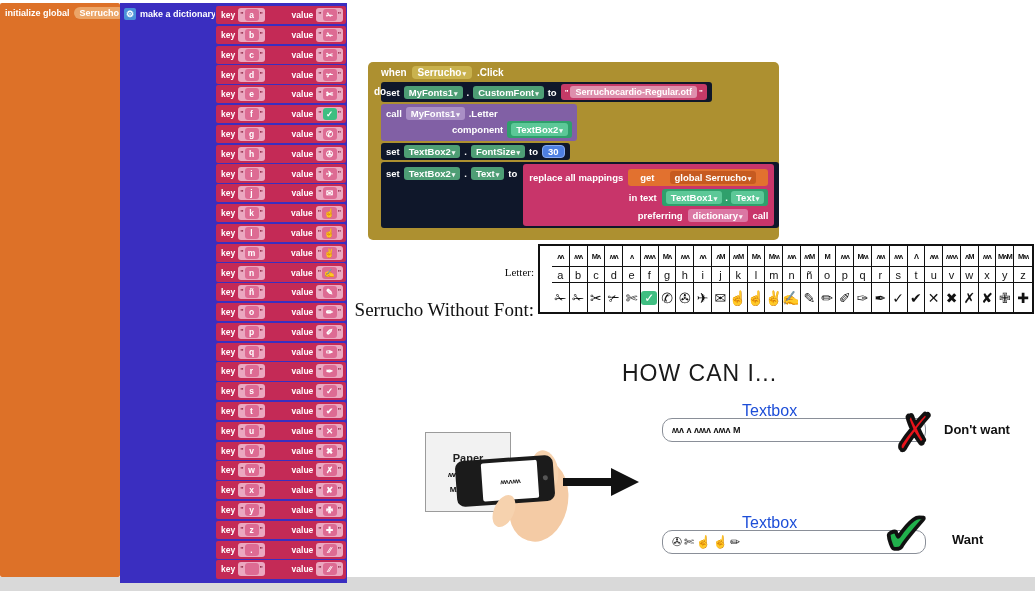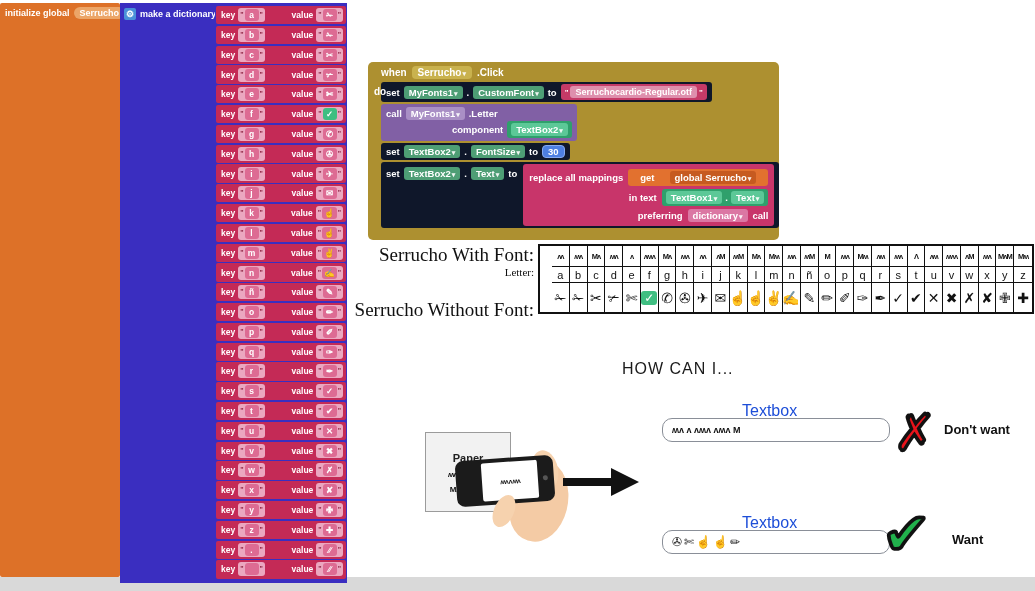--- a/index.html
+++ b/index.html
@@ -61,40 +61,40 @@
   .font-table { position:absolute; left:538px; top:244px; width:496px; display:grid; grid-template-columns:repeat(27,1fr); border:2px solid #111; background:#fff;padding-left:12px; }
   .ft-cell { border-right:1px solid #111; border-bottom:1px solid #111; display:flex; align-items:center; justify-content:center; overflow:hidden; }
   .ft-cell:nth-child(27n) { border-right:none; }
   .ft-saw { height:21px; font-size:7.5px; letter-spacing:-1px; color:#111; font-weight:bold; }
   .ft-letter { height:16px; font-size:11px; color:#111; }
   .ft-emoji { height:29px; font-size:14px; color:#111; border-bottom:none; }
   .ft-emoji .green-badge { background:#3fbe81; color:#fff; border-radius:3px; padding:0 3px; font-size:12px; }
   .ft-emoji .hand { color:#f2a93b; }
 
   
-  .how-title { position:absolute; left:622px; top:360px; font-size:16px; letter-spacing:1px; color:#1a1a1a; font-weight:500; }
+  .how-title { position:absolute; left:622px; top:360px; font-size:23px; letter-spacing:1px; color:#1a1a1a; font-weight:500; }
 
   .paper-card { position:absolute; left:425px; top:432px; width:86px; height:80px; background:#f2f2f2; border:1px solid #9b9b9b; }
   .paper-title { text-align:center; font-size:11px; font-weight:bold; color:#222; margin-top:19px; }
   .paper-line { text-align:center; font-size:8px; letter-spacing:-1px; color:#111; font-weight:bold; margin-top:6px; }
 
   .hand-wrap { position:absolute; left:448px; top:442px; width:130px; height:110px; }
   .hand-palm { position:absolute; left:62px; top:18px; width:58px; height:82px; background:#f4cba5; border-radius:45% 55% 50% 50%; transform:rotate(14deg); }
   .phone { position:absolute; left:8px; top:16px; width:98px; height:46px; background:#1b1b1b; border-radius:8px; transform:rotate(-4deg); }
   .phone-screen { position:absolute; left:26px; top:4px; right:16px; bottom:4px; background:#fff; border-radius:2px; font-size:7px; font-weight:bold; letter-spacing:-1px; color:#111; display:flex; align-items:center; justify-content:center; }
   .phone-cam { position:absolute; right:6px; top:20px; width:5px; height:5px; border-radius:50%; background:#555; }
   .hand-thumb { position:absolute; left:46px; top:52px; width:20px; height:34px; background:#f6d2ae; border-radius:50%; transform:rotate(24deg); }
   .hand-fingers { position:absolute; left:84px; top:8px; width:26px; height:40px; background:#f6d2ae; border-radius:50%; transform:rotate(-12deg); }
 
   .big-arrow { position:absolute; left:563px; top:468px; }
 
   .tb-label { position:absolute; font-size:16px; color:#1d4ed8; }
   .tb1-label { left:742px; top:402px; }
   .tb2-label { left:742px; top:514px; }
-  .tb-input { position:absolute; width:228px; height:24px; border:1.5px solid #8a8f98; border-radius:10px; background:#fff; display:flex; align-items:center; padding-left:9px; }
+  .tb-input { position:absolute; width:264px; height:24px; border:1.5px solid #8a8f98; border-radius:10px; background:#fff; display:flex; align-items:center; padding-left:9px; }
   .tb1-input { left:662px; top:418px; font-size:9px; font-weight:bold; letter-spacing:0px; color:#111; }
   .tb2-input { left:662px; top:530px; font-size:12px; color:#111; letter-spacing:2px; }
   .tb2-input .hand { color:#f2a93b; }
 
   .mark-x { position:absolute; left:894px; top:404px; font-size:50px; font-weight:bold; color:#e8131b; -webkit-text-stroke:2px #111; }
   .mark-check { position:absolute; left:882px; top:500px; font-size:58px; font-weight:bold; color:#21b14c; -webkit-text-stroke:2px #111; }
   .caption { position:absolute; font-size:13px; font-weight:600; color:#111; }
   .cap-dont { left:944px; top:422px; }
   .cap-want { left:952px; top:532px; }
 </style>
@@ -602,21 +602,20 @@
             <span>preferring</span>
             <span class="pink-pill"><span>dictionary</span><span class="caret">▾</span></span>
             <span>call</span>
           </span>
         </span>
       </div>
 
     </div>
   </div>
 
-  <div class="tbl-label lab-with">Serrucho With Font:</div>
   <div class="tbl-label lab-letter">Letter:</div>
   <div class="tbl-label lab-without">Serrucho Without Font:</div>
   <div class="font-table">
       <div class="ft-cell ft-saw">ʌʌ</div>
       <div class="ft-cell ft-saw">ʍʌ</div>
       <div class="ft-cell ft-saw">Mʌ</div>
       <div class="ft-cell ft-saw">ʍʌ</div>
       <div class="ft-cell ft-saw">ʌ</div>
       <div class="ft-cell ft-saw">ʌʍʌ</div>
       <div class="ft-cell ft-saw">Mʌ</div>

